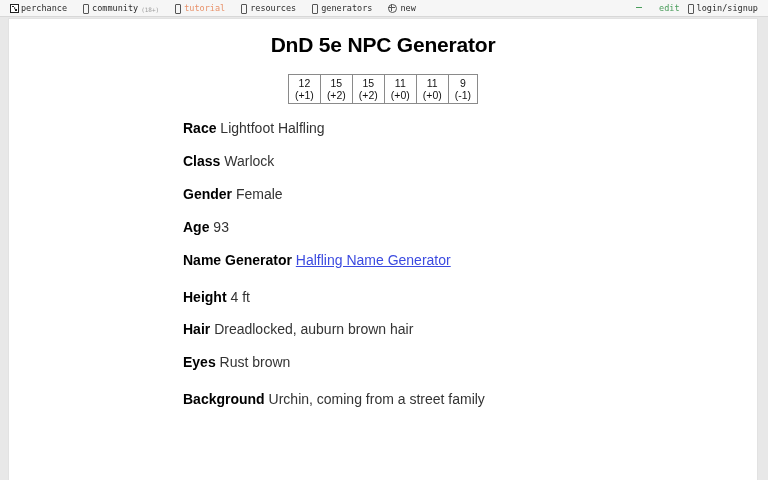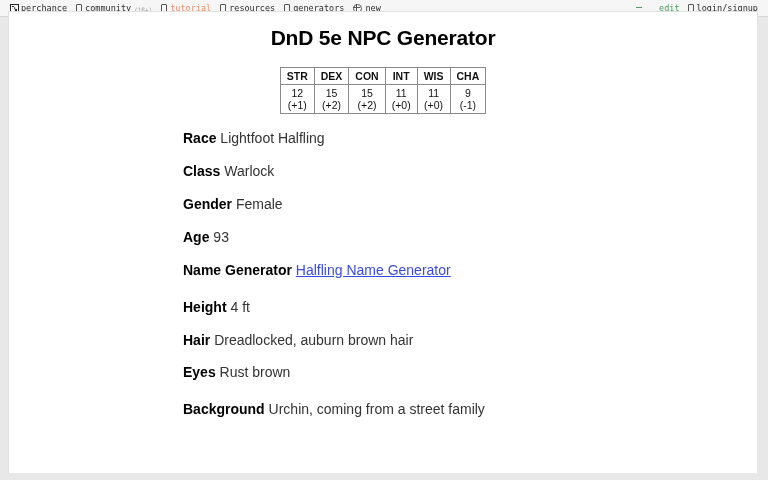--- a/index.html
+++ b/index.html
@@ -23,21 +23,21 @@
     border-bottom: 1px solid #d8d8d8;
     display: flex;
     align-items: center;
     padding: 0 6px;
     box-sizing: border-box;
     font-family: "DejaVu Sans Mono", monospace;
     font-size: 8.5px;
     color: #2b2b2b;
     white-space: nowrap;
   }
-  .nav-left { display: flex; align-items: center; gap: 1px; }
+  .nav-left { display: flex; align-items: center; gap: 8px; }
   .nav-right { margin-left: auto; display: flex; align-items: center; }
   .nav-item {
     display: inline-flex;
     align-items: center;
     gap: 2px;
     padding: 0 4px;
     text-decoration: none;
     color: #2b2b2b;
     cursor: pointer;
   }
@@ -118,21 +118,21 @@
     border-radius: 1px;
     margin-right: 1px;
     position: relative;
     top: 1px;
   }
 
   
   #card {
     position: absolute;
     left: 8px;
-    top: 11px;
+    top: 18px;
     width: 750px;
     height: 462px;
     background: #ffffff;
     border: 1px solid #e2e2e2;
     border-bottom: none;
     box-sizing: border-box;
     overflow: hidden;
   }
 
   #page-title {
@@ -239,28 +239,20 @@
   </div>
 </div>
 
 <div id="card">
 
   <h1 id="page-title">DnD 5e NPC Generator</h1>
 
   <div id="stats-wrap">
     <table class="stats">
       <tbody>
-          <tr>
-        <th>STR</th>
-        <th>DEX</th>
-        <th>CON</th>
-        <th>INT</th>
-        <th>WIS</th>
-        <th>CHA</th>
-      </tr>
       <tr>
         <td>
           <span>12</span>
           <span class="mod">(+1)</span>
         </td>
         <td>
           <span>15</span>
           <span class="mod">(+2)</span>
         </td>
         <td>

